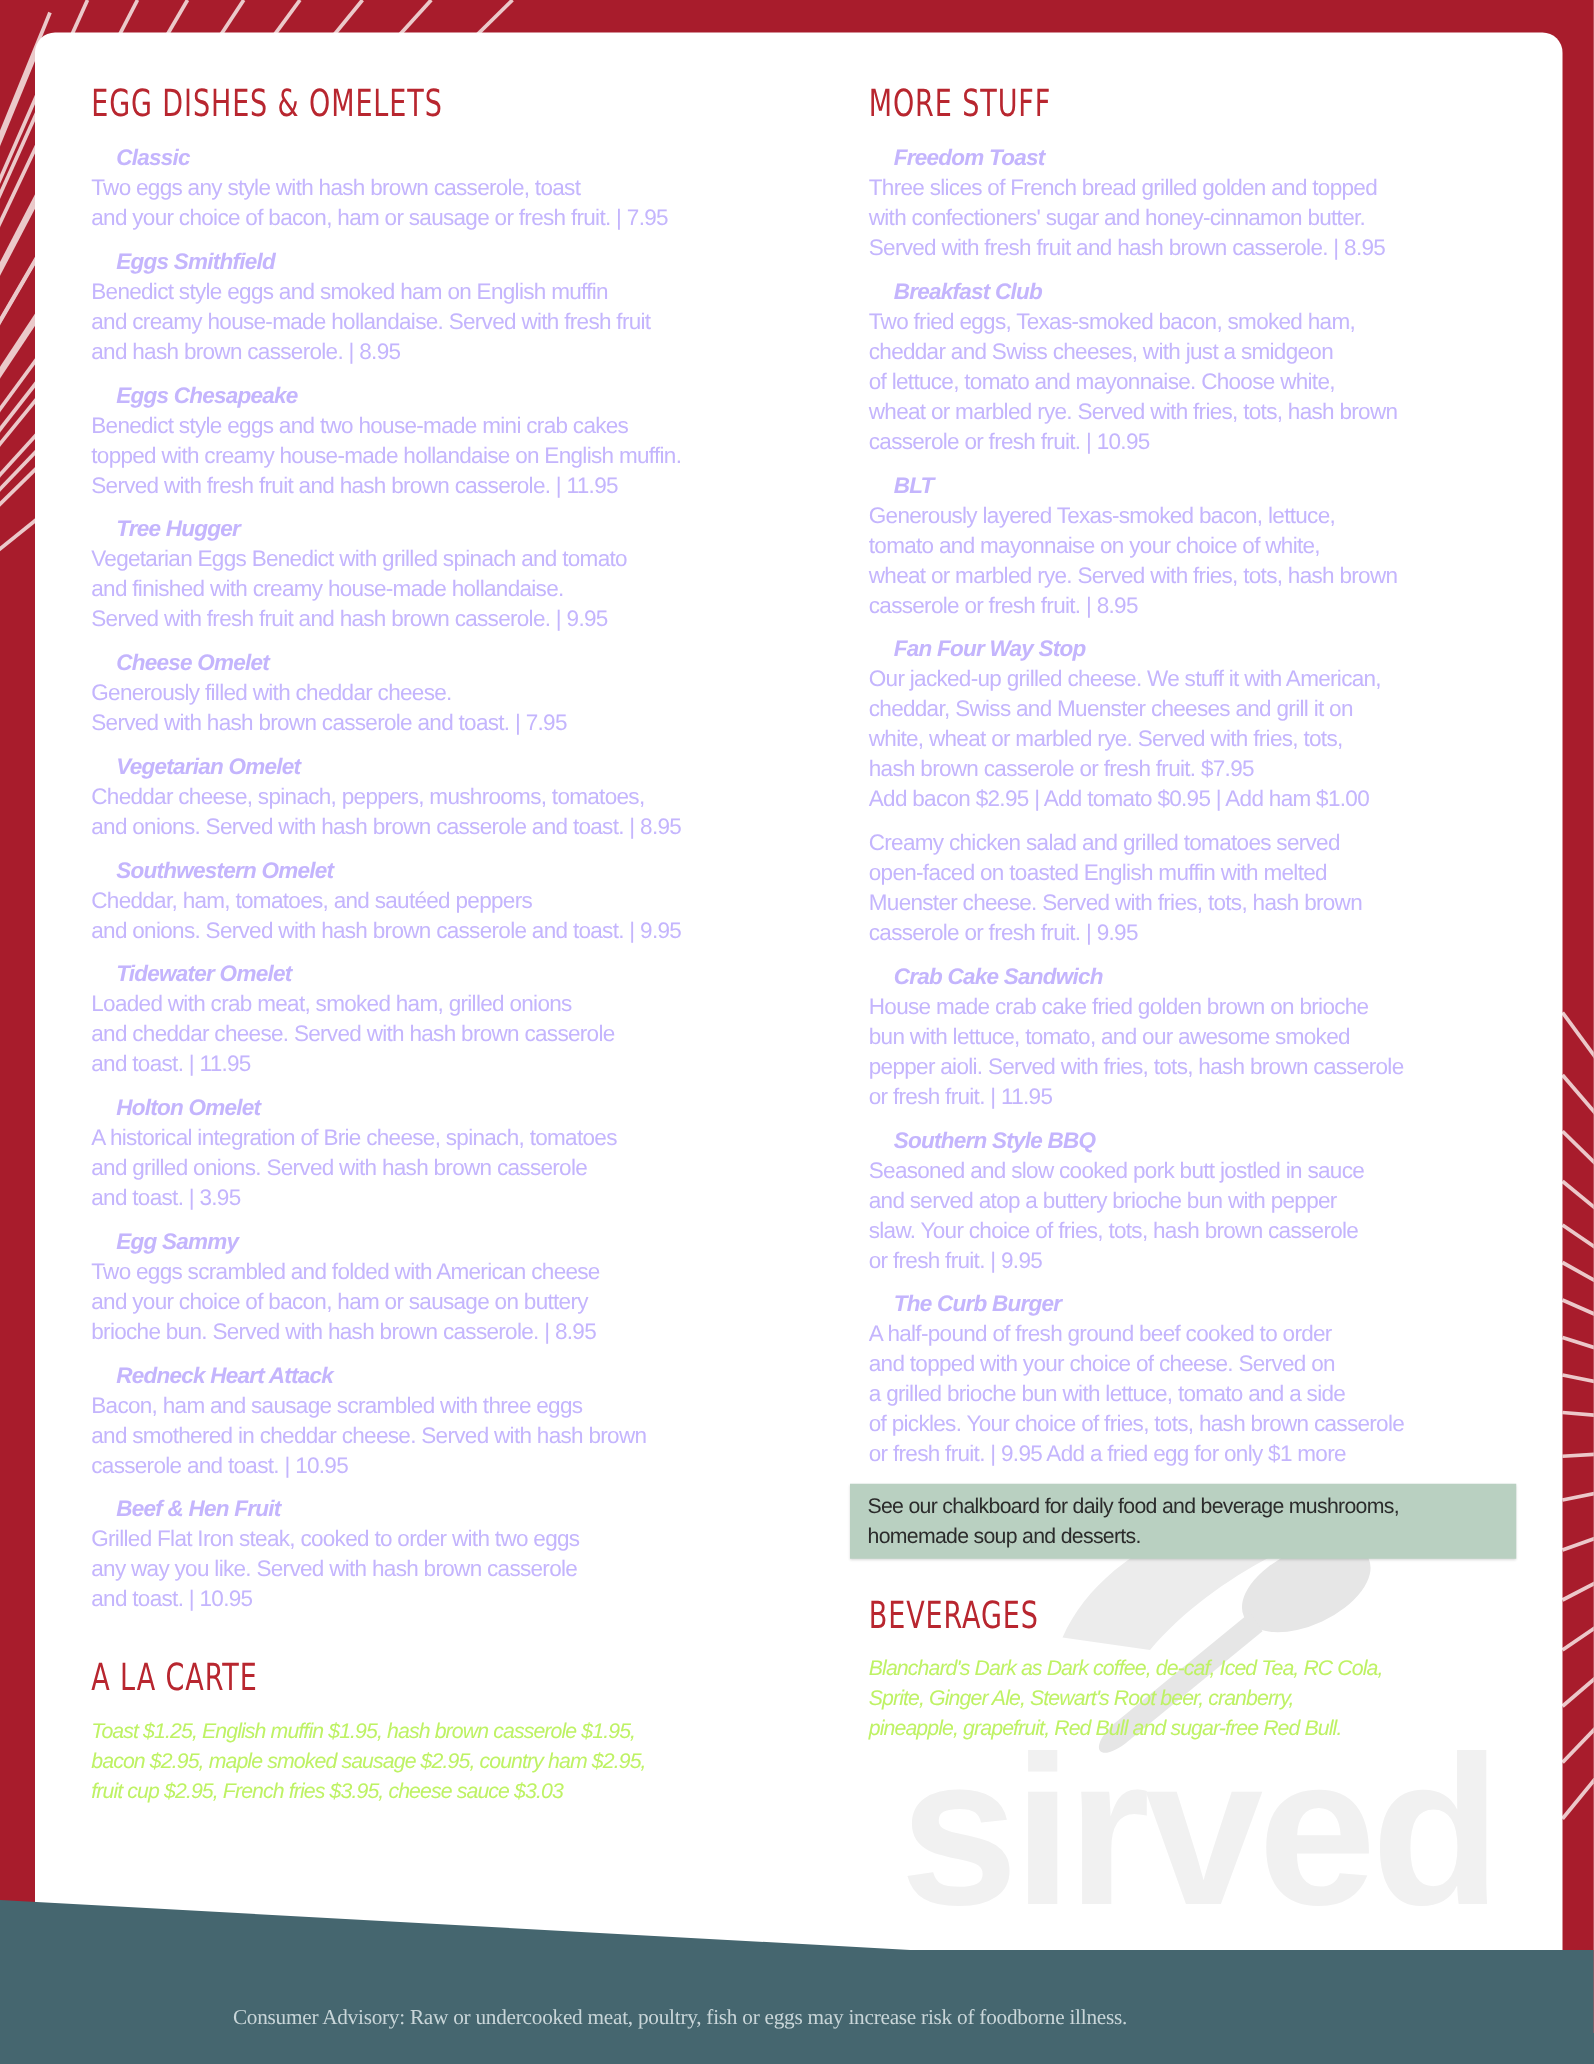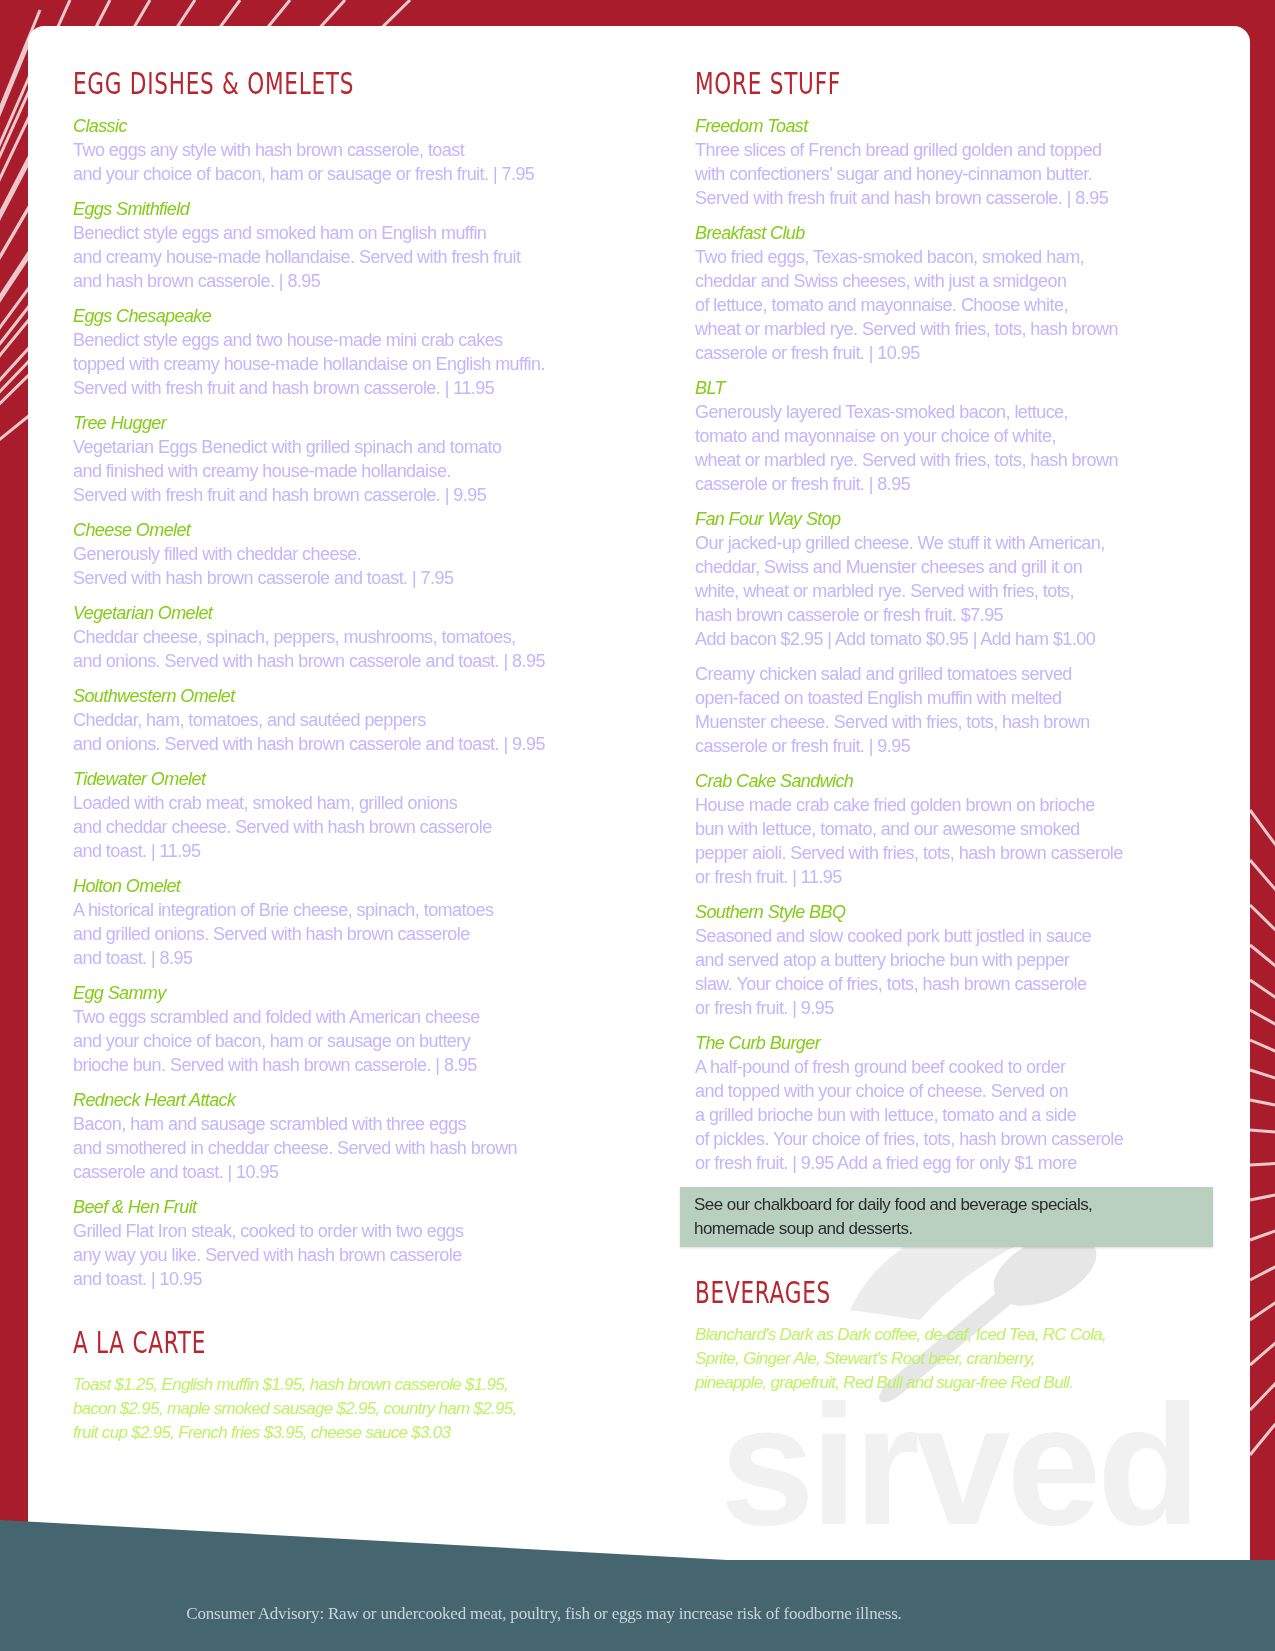--- a/index.html
+++ b/index.html
@@ -32,22 +32,22 @@
   .col { position: absolute; top: 62px; }
   .col-left { left: 73px; width: 570px; }
   .col-right { left: 695px; width: 520px; }
   .section-title {
     font-family: "DejaVu Sans", sans-serif; color: #b8262f; font-size: 30px;
     letter-spacing: 1px; transform: scaleX(0.72); transform-origin: left; white-space: nowrap;
     margin: 0 0 8px 0; line-height: 44px; font-weight: normal;
   }
   .item { margin-bottom: 11px; }
   .item-name {
-    font-style: italic; font-weight: normal; font-size: 18px; color: #84cc16;
-    line-height: 24px; letter-spacing: -0.6px;
+    font-style: italic; font-weight: bold; font-size: 18px; color: #c4b5fd;
+    line-height: 24px; letter-spacing: -0.6px; margin-left: 20px;
   }
   .item-desc {
     font-size: 18px; color: #c4b5fd; line-height: 24px; letter-spacing: -0.55px;
     white-space: pre-line;
   }
   .alacarte-title { margin-top: 30px; }
   .alacarte-text, .beverages-text {
     font-style: italic; font-size: 17px; color: #bef264; line-height: 24px;
     letter-spacing: -0.7px; white-space: pre-line;
   }
@@ -155,21 +155,21 @@
     <div class="item">
         <div class="item-name">Tidewater Omelet</div>
         <div class="item-desc">Loaded with crab meat, smoked ham, grilled onions
 and cheddar cheese. Served with hash brown casserole
 and toast. | 11.95</div>
       </div>
     <div class="item">
         <div class="item-name">Holton Omelet</div>
         <div class="item-desc">A historical integration of Brie cheese, spinach, tomatoes
 and grilled onions. Served with hash brown casserole
-and toast. | 8.95</div>
+and toast. | 3.95</div>
       </div>
     <div class="item">
         <div class="item-name">Egg Sammy</div>
         <div class="item-desc">Two eggs scrambled and folded with American cheese
 and your choice of bacon, ham or sausage on buttery
 brioche bun. Served with hash brown casserole. | 8.95</div>
       </div>
     <div class="item">
         <div class="item-name">Redneck Heart Attack</div>
         <div class="item-desc">Bacon, ham and sausage scrambled with three eggs
@@ -245,21 +245,21 @@
     <div class="item">
         <div class="item-name">The Curb Burger</div>
         <div class="item-desc">A half-pound of fresh ground beef cooked to order
 and topped with your choice of cheese. Served on
 a grilled brioche bun with lettuce, tomato and a side
 of pickles. Your choice of fries, tots, hash brown casserole
 or fresh fruit. | 9.95   Add a fried egg for only $1 more</div>
       </div>
   </div>
 
-  <div class="special-box">See our chalkboard for daily food and beverage specials,
+  <div class="special-box">See our chalkboard for daily food and beverage mushrooms,
 homemade soup and desserts.</div>
 
   <h2 class="section-title bev-title">BEVERAGES</h2>
   <div class="beverages-text">Blanchard's Dark as Dark coffee, de-caf, Iced Tea, RC Cola,
 Sprite, Ginger Ale, Stewart's Root beer, cranberry,
 pineapple, grapefruit, Red Bull and sugar-free Red Bull.</div>
 </div>
 
 <svg class="footer-wedge" viewBox="0 0 1275 120" preserveAspectRatio="none" xmlns="http://www.w3.org/2000/svg">
   <polygon points="0,50 1275,120 0,120" fill="#45666f"></polygon>

